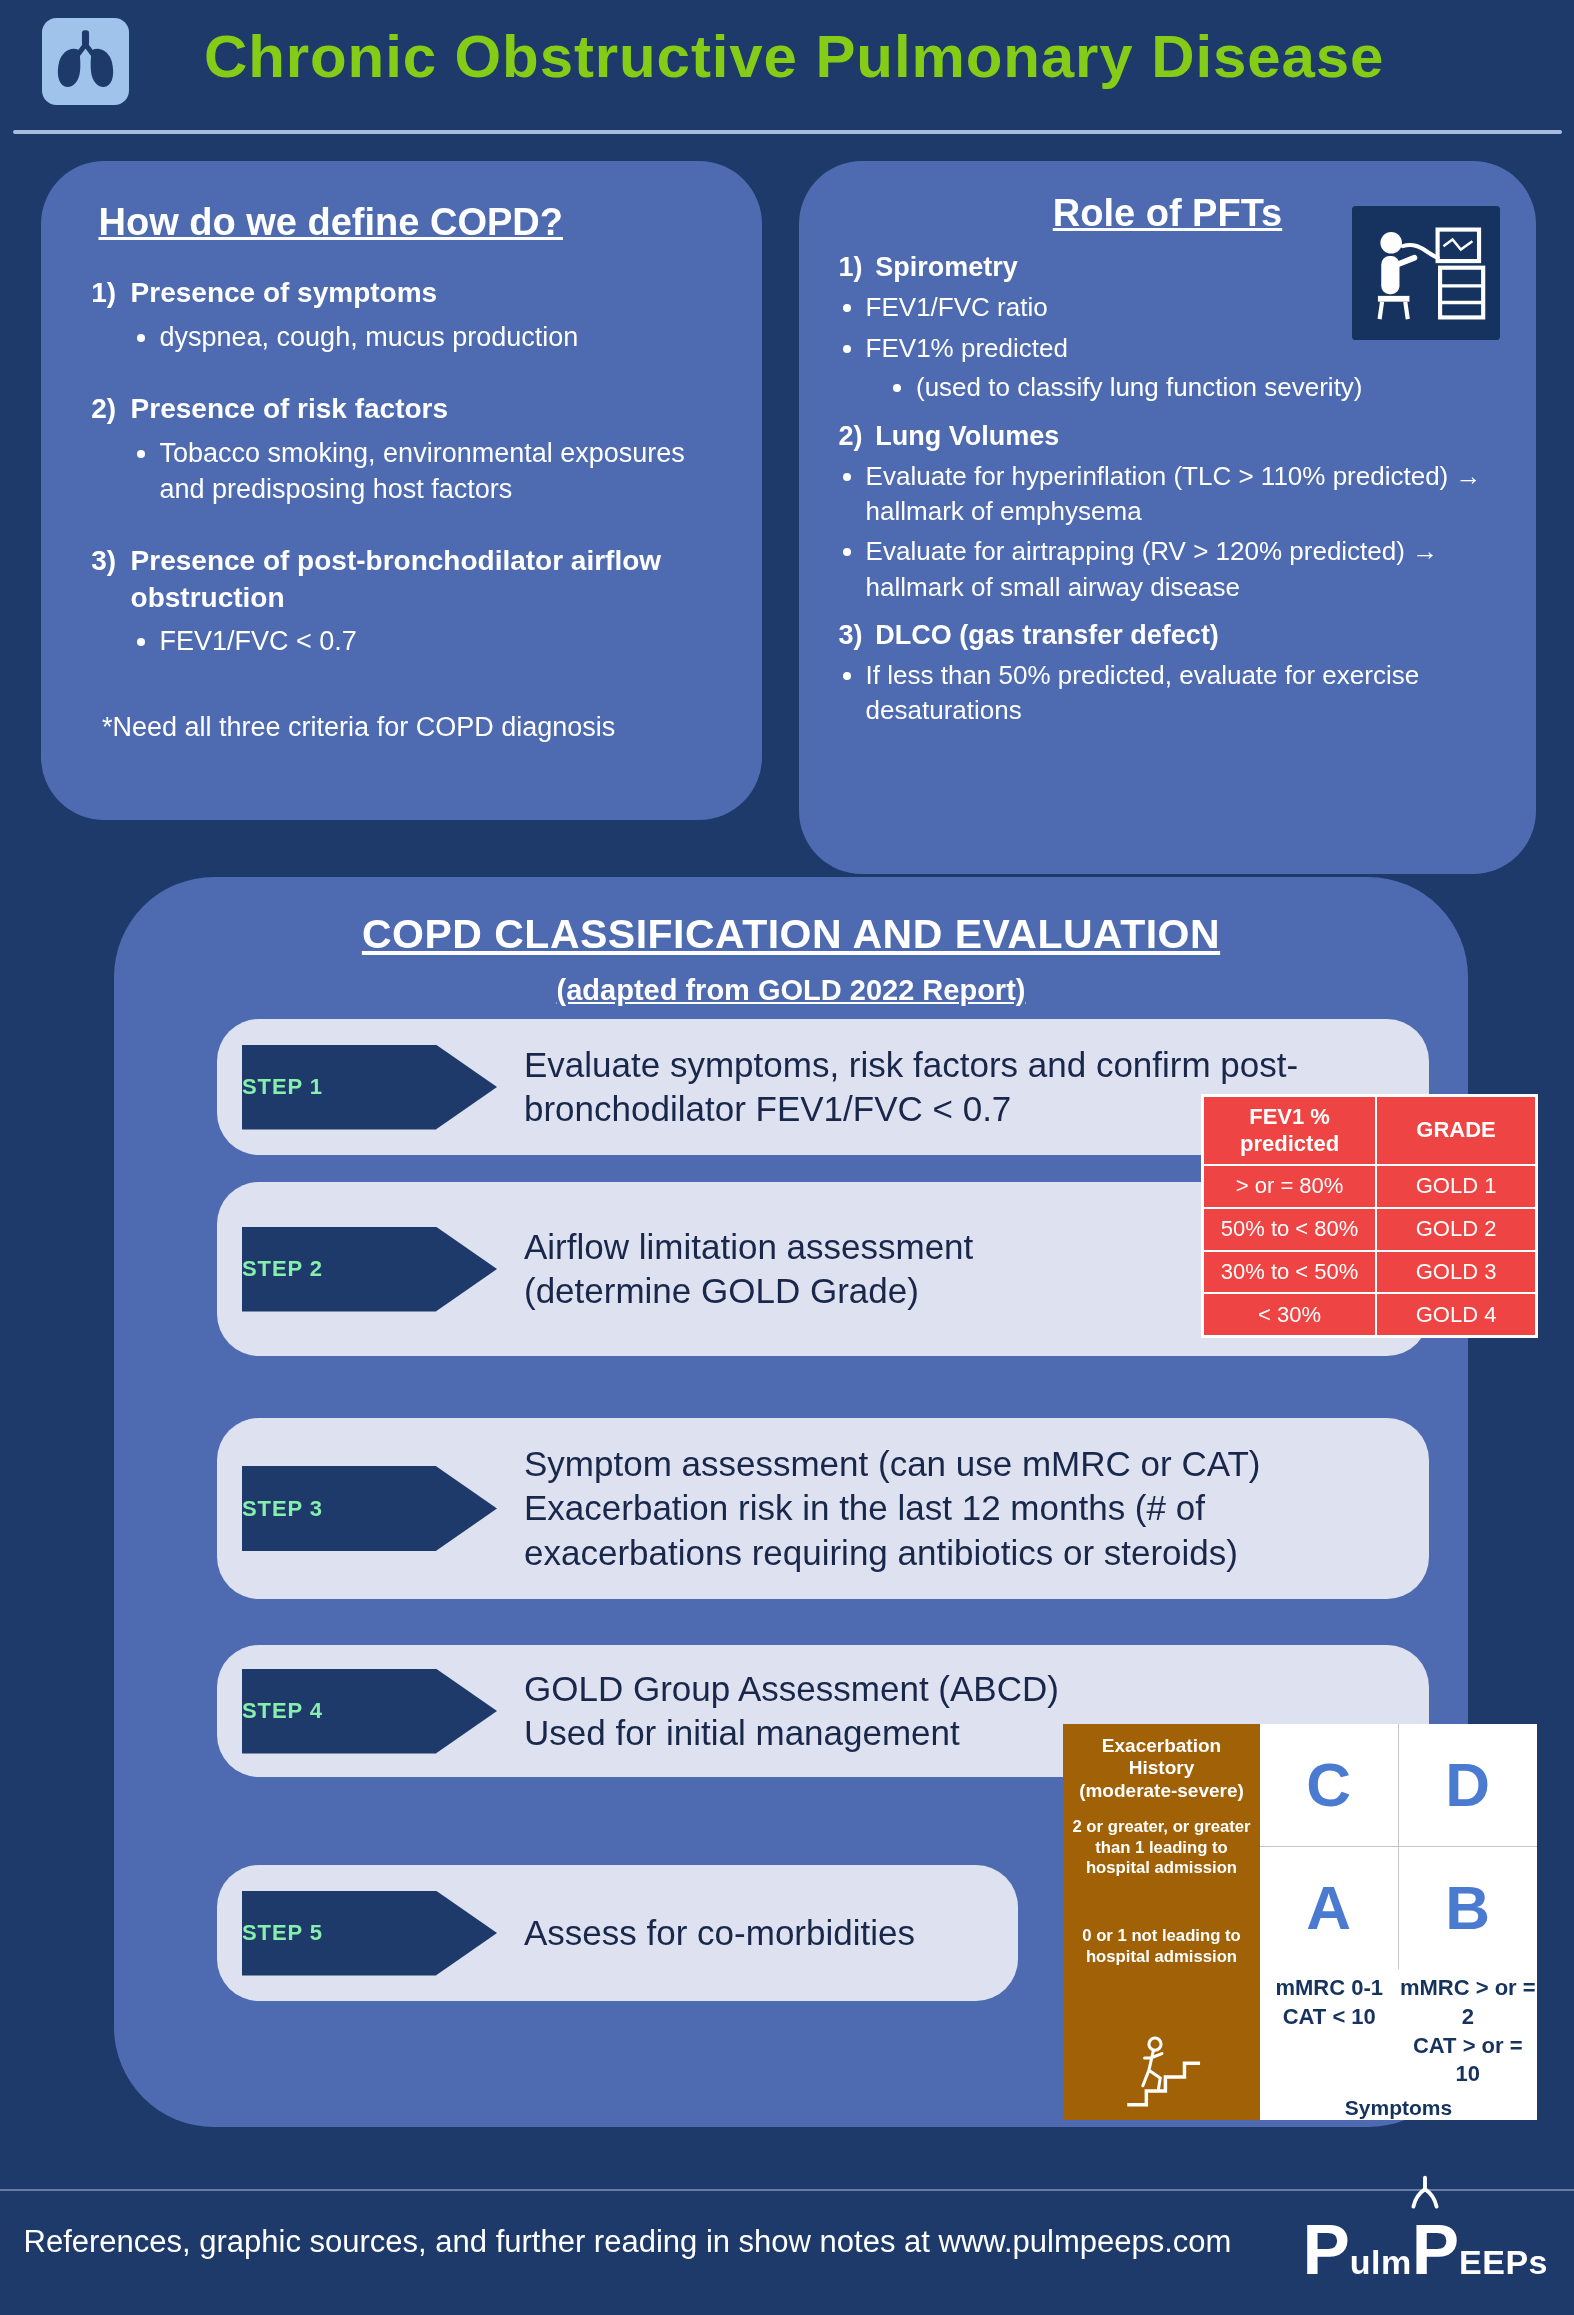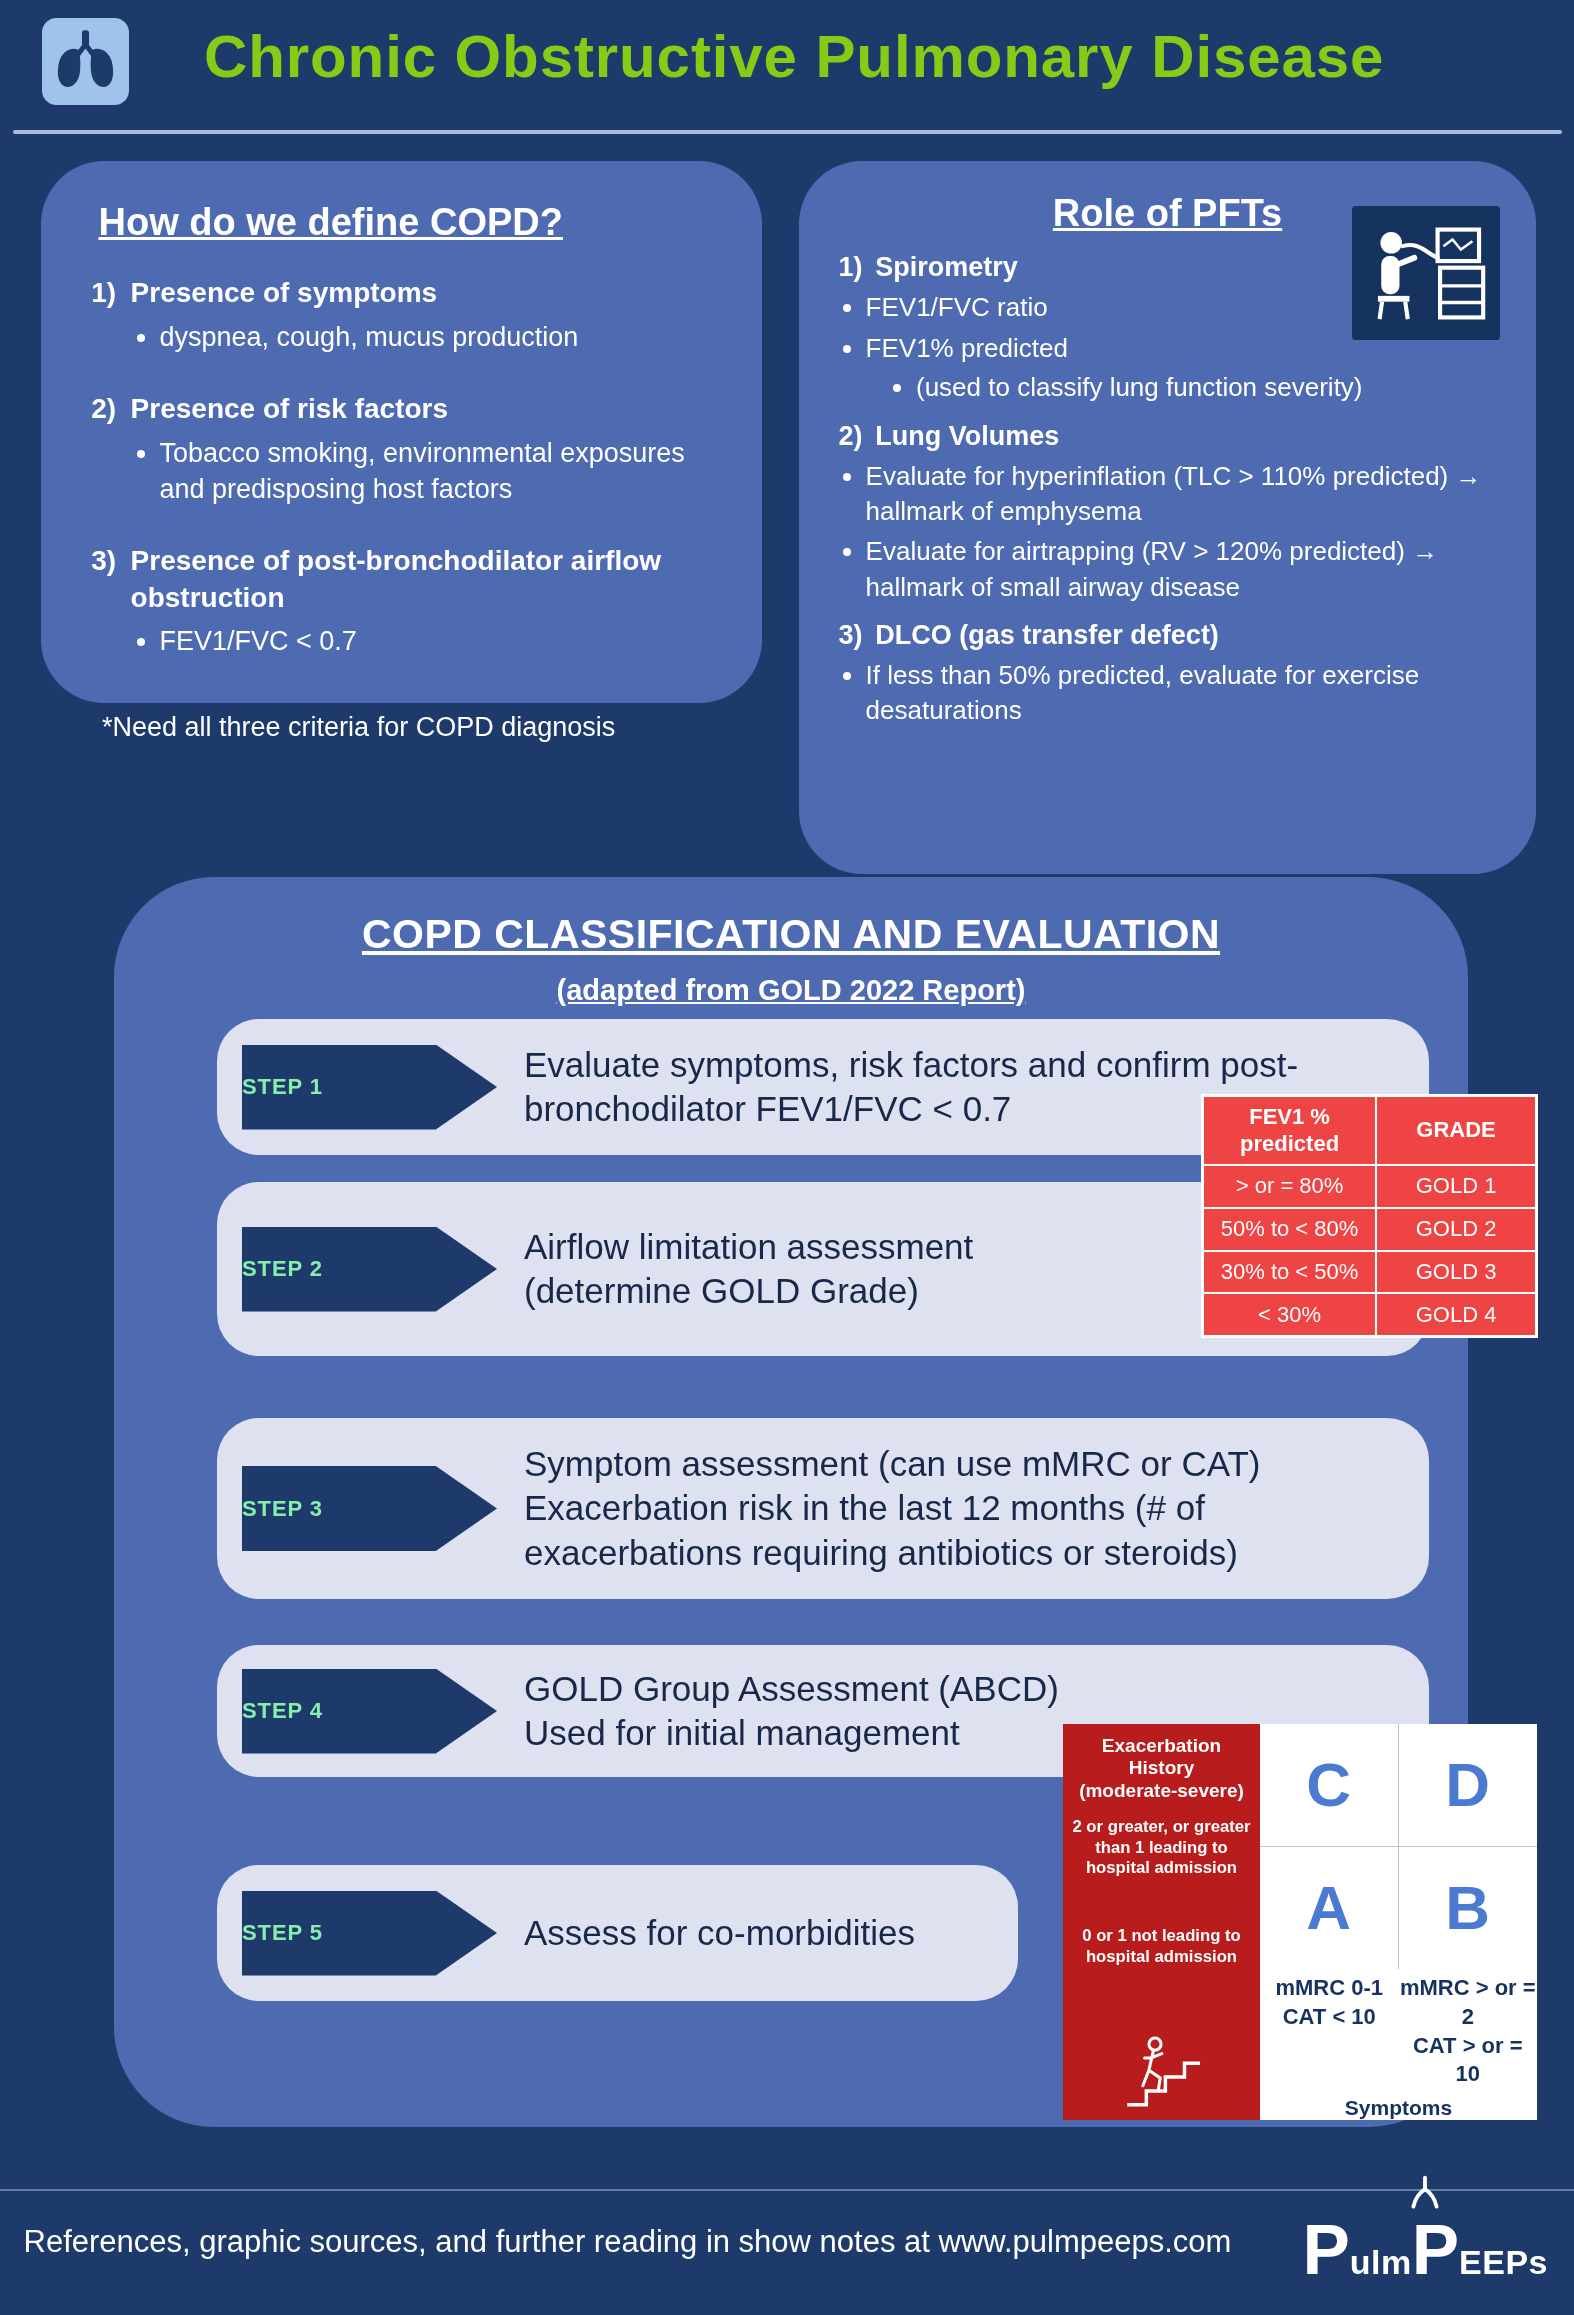--- a/index.html
+++ b/index.html
@@ -6,21 +6,21 @@
   .page{position:relative;width:1575px;height:2316px;background:#1e3a6a;font-family:"Liberation Sans",sans-serif;overflow:hidden;}
 
   
   .header{position:absolute;top:0;left:0;width:100%;height:134px;}
   .lungs-badge{position:absolute;left:42px;top:18px;width:87px;height:87px;background:#9fc3ea;border-radius:14.5px;display:flex;align-items:center;justify-content:center;}
   .page-title{position:absolute;left:204px;top:22px;margin:0;font-size:60px;font-weight:700;color:#84cc16;letter-spacing:0.9px;white-space:nowrap;}
   .header-rule{position:absolute;left:12.7px;right:12.7px;bottom:0;height:3.6px;background:#a9bcdc;border-radius:2.7px;}
 
   
   .panel{position:absolute;background:#4e6bb1;border-radius:63px;color:#fff;box-sizing:border-box;}
-  .define-panel{left:41px;top:161px;width:721px;height:542px;padding:40px 43px 27px;}
+  .define-panel{left:41px;top:161px;width:721px;height:659px;padding:40px 43px 27px;}
   .pft-panel{left:799px;top:161px;width:737px;height:713px;padding:31px 36px 22px;}
   .panel-title{margin:0;font-size:38px;font-weight:700;text-decoration:underline;}
   .define-panel .panel-title{margin-left:14.5px;margin-bottom:31px;}
   .pft-panel .panel-title{text-align:center;margin-bottom:16.3px;}
 
   .def-item{margin-bottom:36px;}
   .def-head{display:flex;gap:14.5px;font-size:28px;font-weight:700;margin-left:7.2px;line-height:1.3;}
   .def-bullets{margin:7.2px 0 0 52px;padding-left:23.5px;font-size:27px;line-height:1.35;}
   .def-bullets li{margin-bottom:3.6px;}
   .def-footnote{font-size:27px;margin:52px 0 0 18px;}
@@ -50,21 +50,21 @@
   .s3 .step-text{max-width:841px;}
   .s4 .step-text{max-width:579px;}
 
   
   .gold-table{position:absolute;left:1087px;top:217px;width:333px;background:#ef4444;border:2.7px solid #fff;display:grid;grid-template-columns:52% 48%;z-index:6;}
   .gt-cell{border:1.4px solid #fff;color:#fff;font-size:22px;display:flex;align-items:center;justify-content:center;text-align:center;padding:7.2px 5.4px;min-height:42px;box-sizing:border-box;line-height:1.2;}
   .gt-head{font-weight:700;min-height:69px;}
 
   
   .abcd{position:absolute;left:949px;top:847px;width:474px;height:396px;background:#fff;z-index:6;display:flex;}
-  .abcd-left{width:197px;background:#b91c1c;color:#fff;display:flex;flex-direction:column;align-items:center;text-align:center;padding:11px 9px 7.2px;box-sizing:border-box;}
+  .abcd-left{width:197px;background:#a16207;color:#fff;display:flex;flex-direction:column;align-items:center;text-align:center;padding:11px 9px 7.2px;box-sizing:border-box;}
   .abcd-ytitle span{display:block;font-size:19px;font-weight:700;line-height:1.18;}
   .abcd-row-label{font-size:16.7px;font-weight:700;line-height:1.25;}
   .abcd-row-label.high{margin-top:14.5px;}
   .abcd-row-label.low{margin-top:47px;}
   .stairs-wrap{margin-top:auto;}
   .abcd-right{flex:1;display:flex;flex-direction:column;}
   .quad-grid{height:266px;display:grid;grid-template-columns:1fr 1fr;grid-template-rows:1fr 1fr;}
   .quad{display:flex;align-items:center;justify-content:center;font-size:62px;font-weight:700;color:#4a7bd0;}
   .quad.qc,.quad.qa{border-right:1.8px solid #c4c4c4;}
   .quad.qc,.quad.qd{border-bottom:1.8px solid #c4c4c4;}

